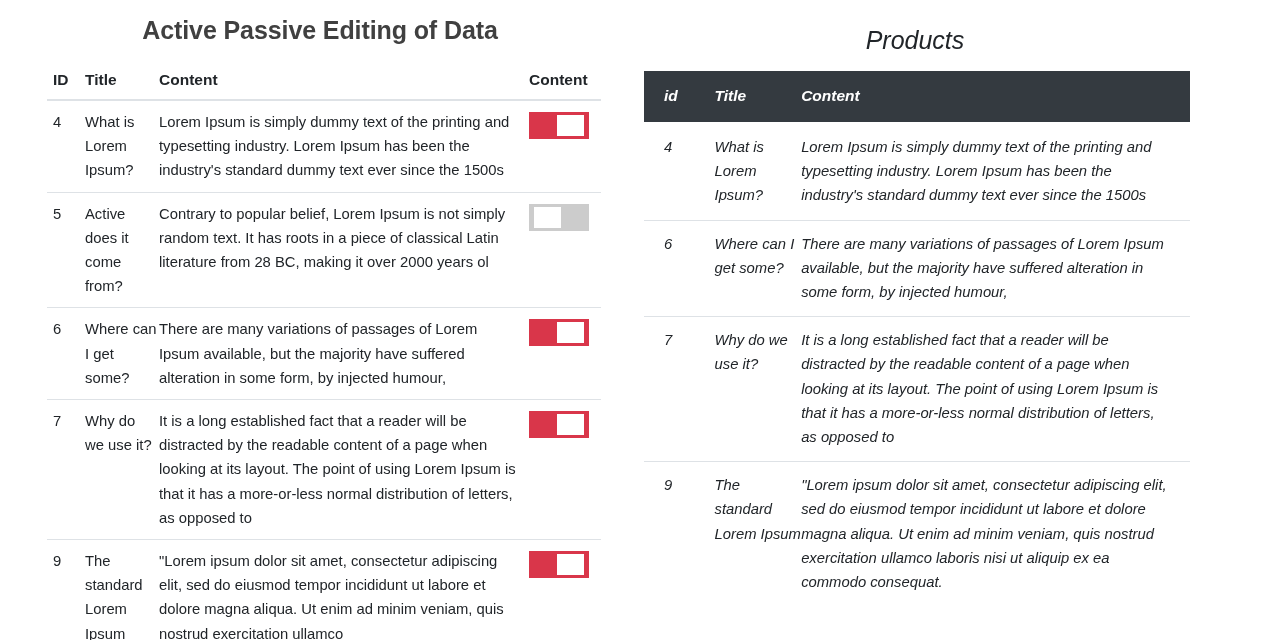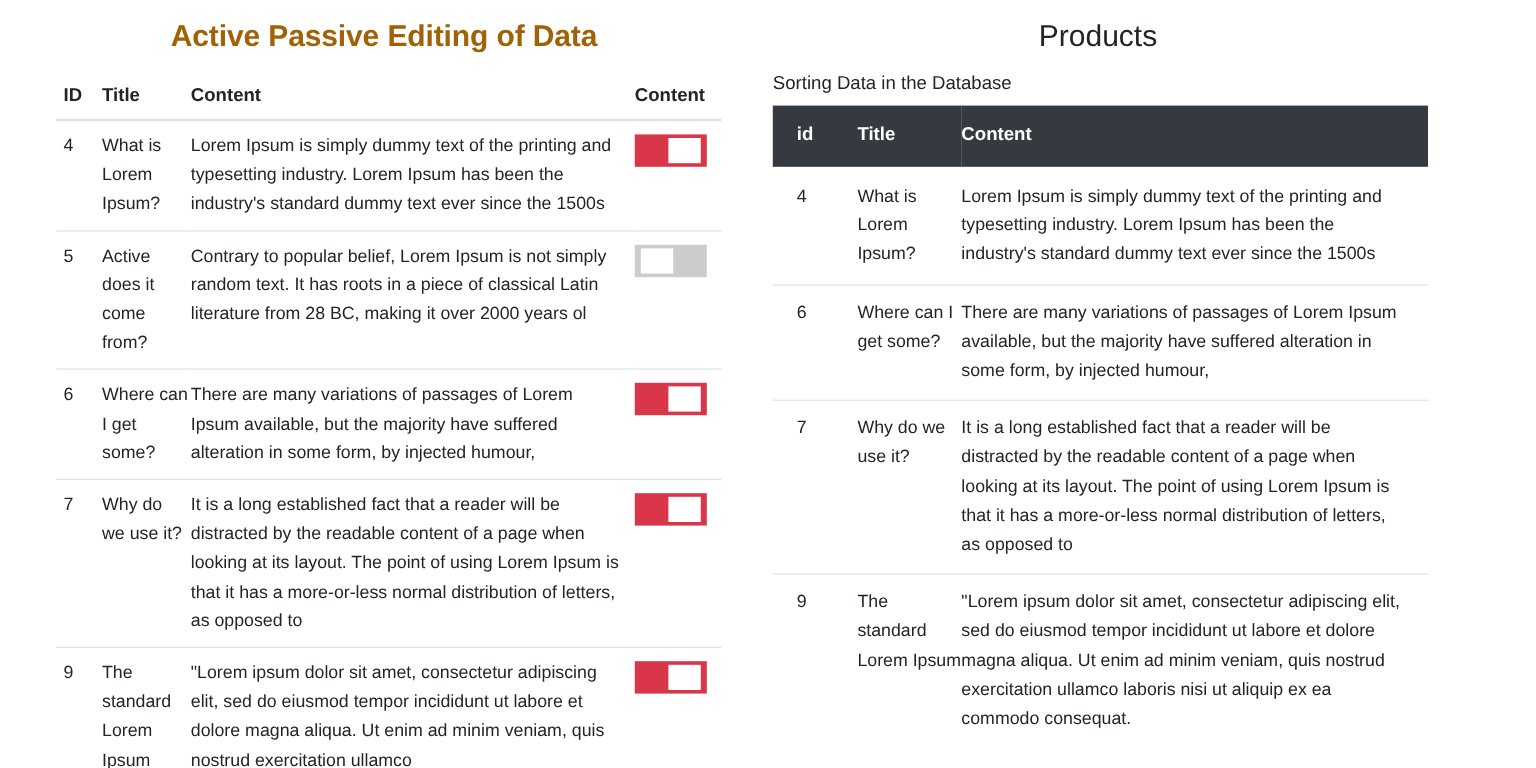--- a/index.html
+++ b/index.html
@@ -32,21 +32,21 @@
   }
   .panel-left-inner {
     margin: 0 auto;
     width: 546px;
     padding-top: 16px;
   }
   .title-left {
     font-size: 25px;
     font-weight: 700;
     text-align: center;
-    color: #a16207;
+    color: #404040;
     margin: 0 0 26px 0;
     letter-spacing: -0.1px;
   }
 
   table.tbl {
     width: 546px;
     border-collapse: collapse;
     table-layout: fixed;
   }
 
@@ -100,21 +100,22 @@
     height: 21px;
     background: #ffffff;
     right: 5px;
   }
   .switch.off .knob { right: auto; left: 5px; }
 
   
   .panel-right {
     width: 640px;
     box-sizing: border-box;
-    padding-top: 16px;
+    padding-top: 26px;
+    font-style: italic;
   }
   .panel-right-inner {
     width: 542px;
     margin-left: 4px;
   }
   .title-right {
     font-size: 25px;
     font-weight: 400;
     text-align: center;
     color: #212529;
@@ -239,21 +240,20 @@
         </tbody>
       </table>
     </div>
   </section>
 
   <section class="panel-right">
     <div class="panel-right-inner">
 
       <h1 class="title-right">Products</h1>
 
-      <div class="subtitle-right">Sorting Data in the Database</div>
 
       <table class="tbl tbl-right">
         <thead>
           <tr>
             <th class="c-id">id</th>
             <th class="c-title">Title</th>
             <th class="c-content">Content</th>
           </tr>
         </thead>
         <tbody>

